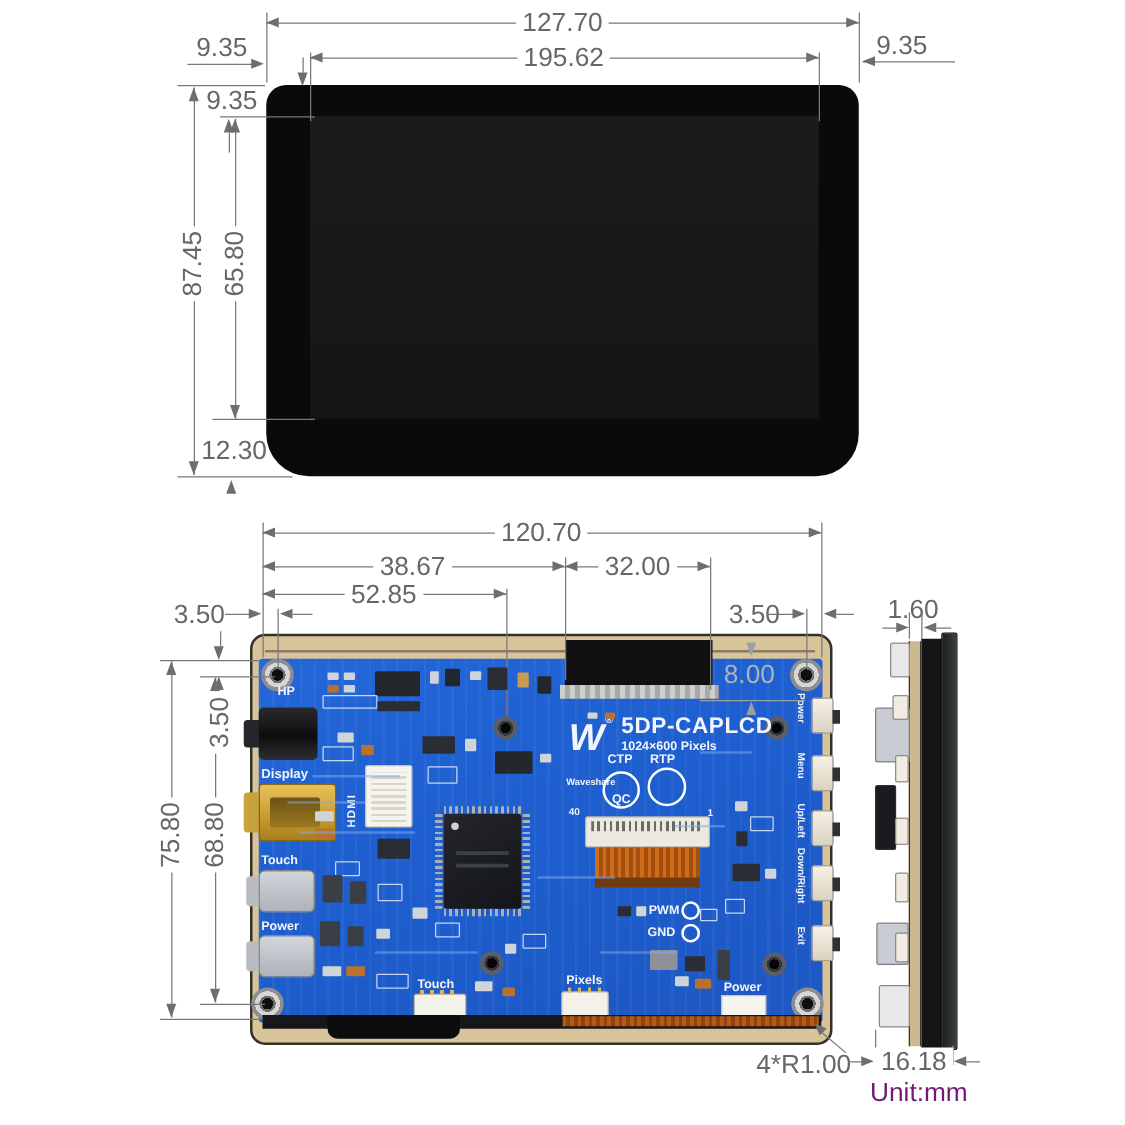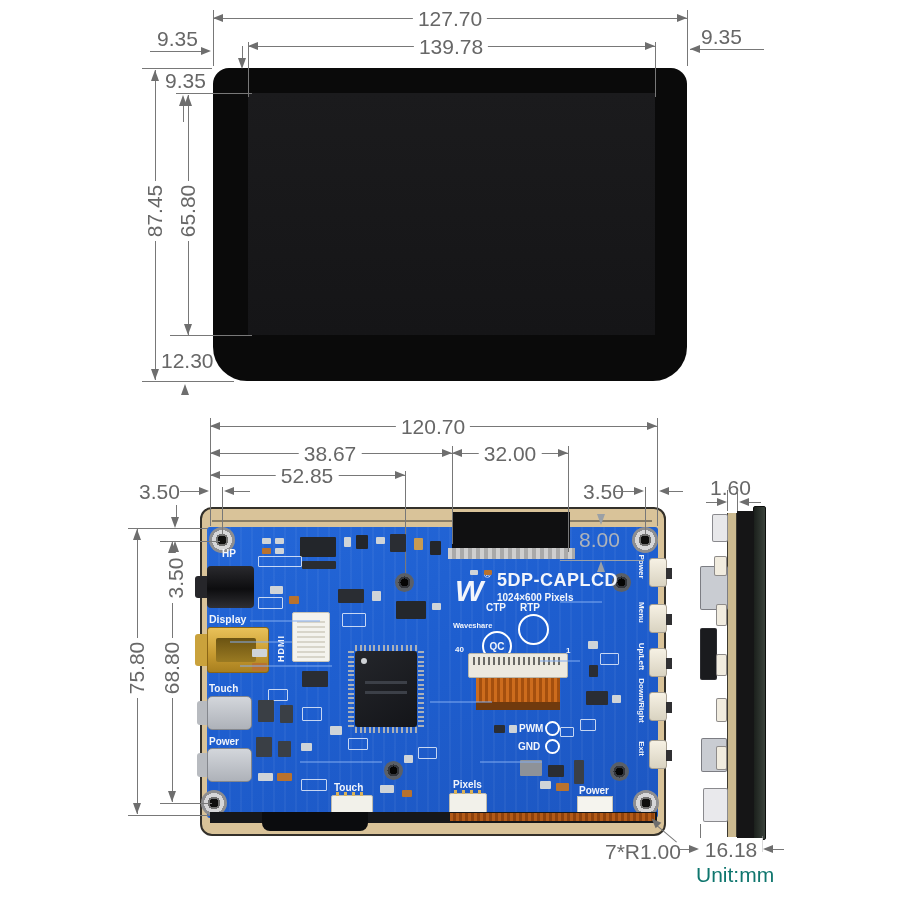--- a/index.html
+++ b/index.html
@@ -51,21 +51,21 @@
   .jst{position:absolute;background:#f2f1ea;border:1px solid #bdbaae;box-sizing:border-box;border-radius:2px;}
   .jst::before{content:"";position:absolute;left:4px;right:4px;top:-4px;height:4px;
         background:repeating-linear-gradient(90deg,#d9b25a 0 3px,transparent 3px 8px);}
   .usbc{position:absolute;width:45px;height:34px;background:linear-gradient(180deg,#d3d6db,#aeb2b9);
         border:1px solid #84878d;border-radius:5px;box-sizing:border-box;}
   .barrel{position:absolute;border-radius:3px 0 0 3px;}
   .pinfr{position:absolute;background:repeating-linear-gradient(90deg,#aab0b8 0 2px,transparent 2px 4.6px);}
   .pinfrV{position:absolute;background:repeating-linear-gradient(0deg,#aab0b8 0 2px,transparent 2px 4.6px);}
   
   .sv{position:absolute;}
-  #unit{position:absolute;left:696px;top:863px;font-size:21px;color:#0f766e;}
+  #unit{position:absolute;left:696px;top:863px;font-size:21px;color:#701a75;}
 </style>
 </head>
 <body>
 
 <div id="stage">
 
   <div id="display">
     <div id="screen"></div>
   </div>
 
@@ -74,21 +74,21 @@
   <div class="hl" style="left:213px;top:18px;width:474px"></div>
   <div class="tl" style="left:213px;top:14px"></div>
   <div class="tr" style="left:677px;top:14px"></div>
   <div class="dl c" style="left:450px;top:7px">127.70</div>
 
   <div class="vl" style="left:248px;top:42px;height:55px"></div>
   <div class="vl" style="left:655px;top:42px;height:55px"></div>
   <div class="hl" style="left:248px;top:46px;width:407px"></div>
   <div class="tl" style="left:248px;top:42px"></div>
   <div class="tr" style="left:645px;top:42px"></div>
-  <div class="dl c" style="left:451px;top:35px">139.78</div>
+  <div class="dl c" style="left:451px;top:35px">195.62</div>
 
   <div class="dl nobg" style="left:152px;top:27px">9.35</div>
   <div class="hl" style="left:150px;top:51px;width:52px"></div>
   <div class="tr" style="left:201px;top:47px"></div>
 
   <div class="dl nobg" style="left:696px;top:25px">9.35</div>
   <div class="hl" style="left:690px;top:49px;width:74px"></div>
   <div class="tl" style="left:690px;top:45px"></div>
 
   <div class="hl" style="left:142px;top:68px;width:70px"></div>
@@ -155,21 +155,21 @@
     <div class="abs" style="left:4px;top:5px;width:28px;height:40px;background:repeating-linear-gradient(0deg,#d8d5ca 0 2px,transparent 2px 5px)"></div>
   </div>
 
   <div class="silk" style="left:455px;top:574px;font-size:30px;font-style:italic;font-weight:bold">W</div>
   <div class="silk" style="left:484px;top:570px;font-size:9px">®</div>
   <div class="silk" style="left:453px;top:621px;font-size:7.5px">Waveshare</div>
   <div class="silk" style="left:497px;top:570px;font-size:18px;letter-spacing:.5px">5DP-CAPLCD</div>
   <div class="silk" style="left:497px;top:592px;font-size:10px">1024×600 Pixels</div>
   <div class="silk" style="left:486px;top:602px;font-size:10px">CTP</div>
   <div class="silk" style="left:520px;top:602px;font-size:10px">RTP</div>
-  <div class="ring" style="left:482px;top:631px;width:26px;height:26px;border-width:2.5px;display:flex;align-items:center;justify-content:center">
+  <div class="ring" style="left:482px;top:617px;width:26px;height:26px;border-width:2.5px;display:flex;align-items:flex-end;justify-content:center">
     <span class="silk" style="position:static;font-size:10px">QC</span>
   </div>
   <div class="ring" style="left:518px;top:614px;width:27px;height:27px"></div>
 
   <div class="pinfr" style="left:355px;top:645px;width:62px;height:6px"></div>
   <div class="pinfr" style="left:355px;top:727px;width:62px;height:6px"></div>
   <div class="pinfrV" style="left:348px;top:651px;width:6px;height:76px"></div>
   <div class="pinfrV" style="left:418px;top:651px;width:6px;height:76px"></div>
   <div class="abs" style="left:355px;top:651px;width:62px;height:76px;background:linear-gradient(145deg,#24262b,#141519);border-radius:3px">
     <div class="abs" style="left:6px;top:7px;width:6px;height:6px;background:#cfd2d6;border-radius:50%"></div>
@@ -281,21 +281,21 @@
   <div class="tu" style="left:171px;top:541px"></div>
   <div class="dl rot" style="left:151px;top:566px;width:50px;height:24px">3.50</div>
 
   <div class="hl" style="left:128px;top:528px;width:80px"></div>
   <div class="hl" style="left:160px;top:541px;width:60px"></div>
   <div class="hl" style="left:160px;top:803px;width:52px"></div>
   <div class="hl" style="left:128px;top:815px;width:82px"></div>
 
   <div class="hl" style="left:657px;top:825px;width:26px;transform:rotate(40deg);transform-origin:left top"></div>
   <div class="tl" style="left:650px;top:818px;transform:rotate(45deg)"></div>
-  <div class="dl nobg" style="left:600px;top:840px">7*R1.00</div>
+  <div class="dl nobg" style="left:600px;top:840px">4*R1.00</div>
 
   <div class="sv" style="left:753px;top:506px;width:13px;height:334px;background:linear-gradient(90deg,#1b201c,#3a423b);border:1px solid #0d0f0d;box-sizing:border-box;border-radius:2px"></div>
   <div class="sv" style="left:737px;top:511px;width:17px;height:328px;background:#151516"></div>
   <div class="sv" style="left:727px;top:513px;width:10px;height:324px;background:#cbb98f;border-left:1px solid #3a372f;border-right:1px solid #3a372f;box-sizing:border-box"></div>
   <div id="side-components"></div>
 
   <div class="dl nobg" style="left:705px;top:476px">1.60</div>
   <div class="vl" style="left:727px;top:490px;height:21px"></div>
   <div class="vl" style="left:737px;top:490px;height:21px"></div>
   <div class="hl" style="left:706px;top:502px;width:12px"></div>

